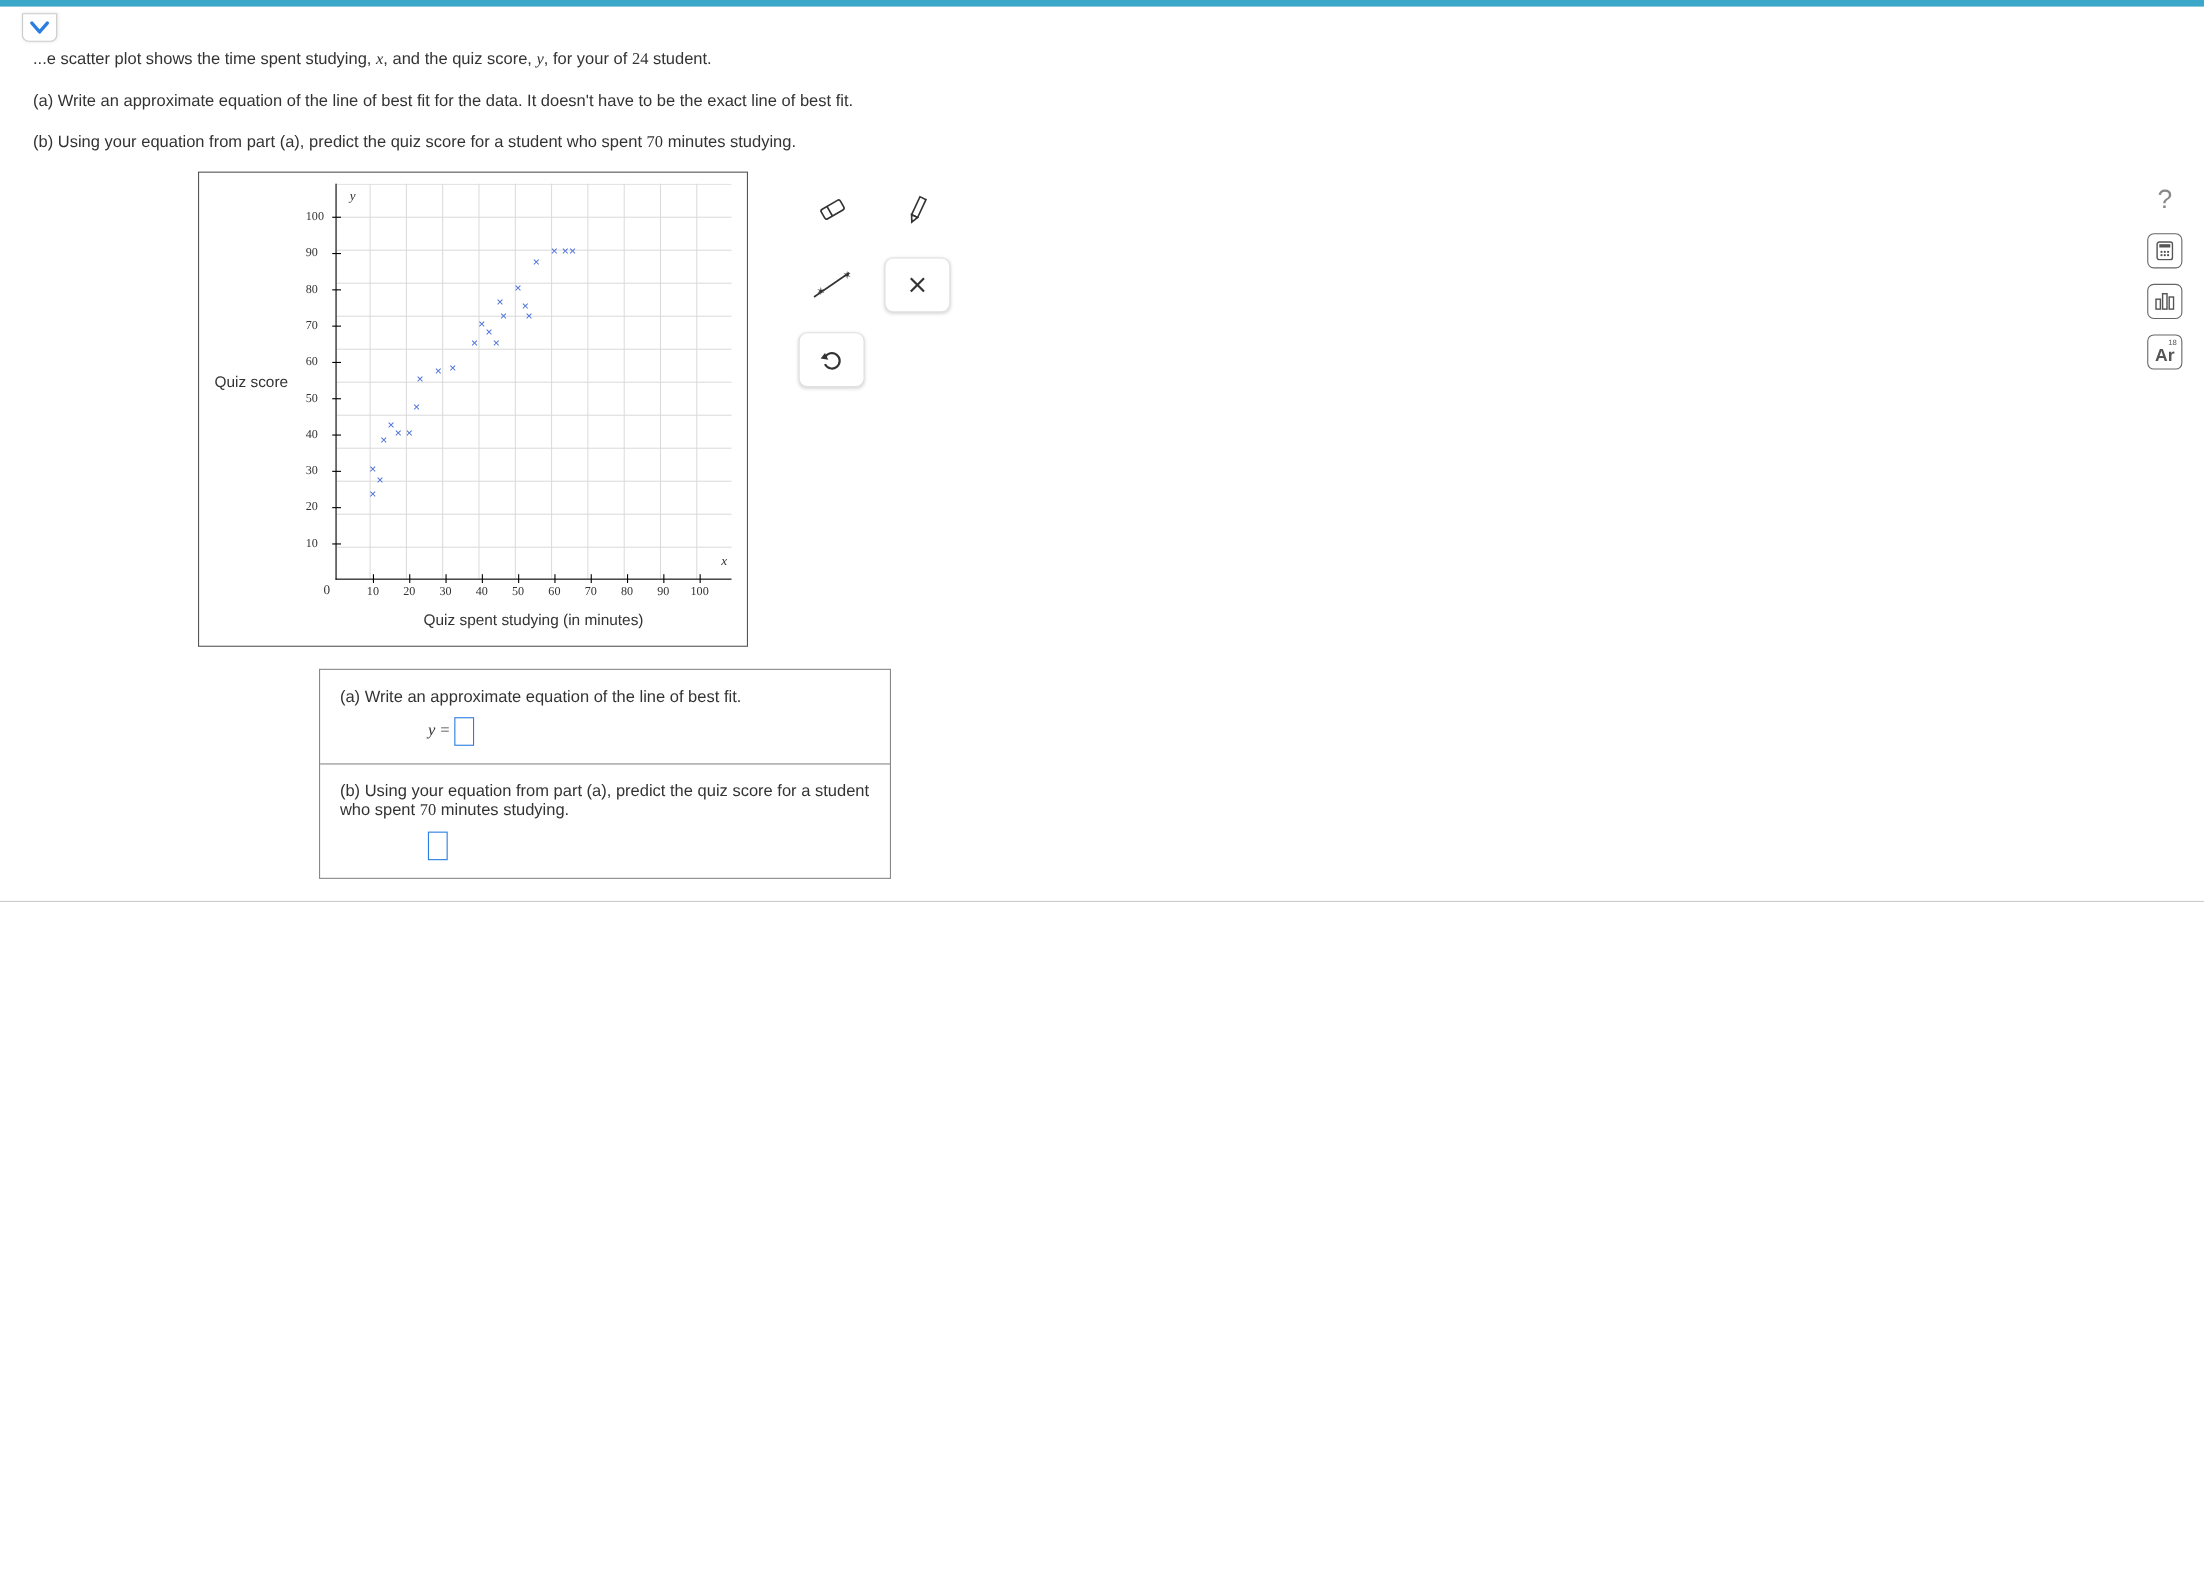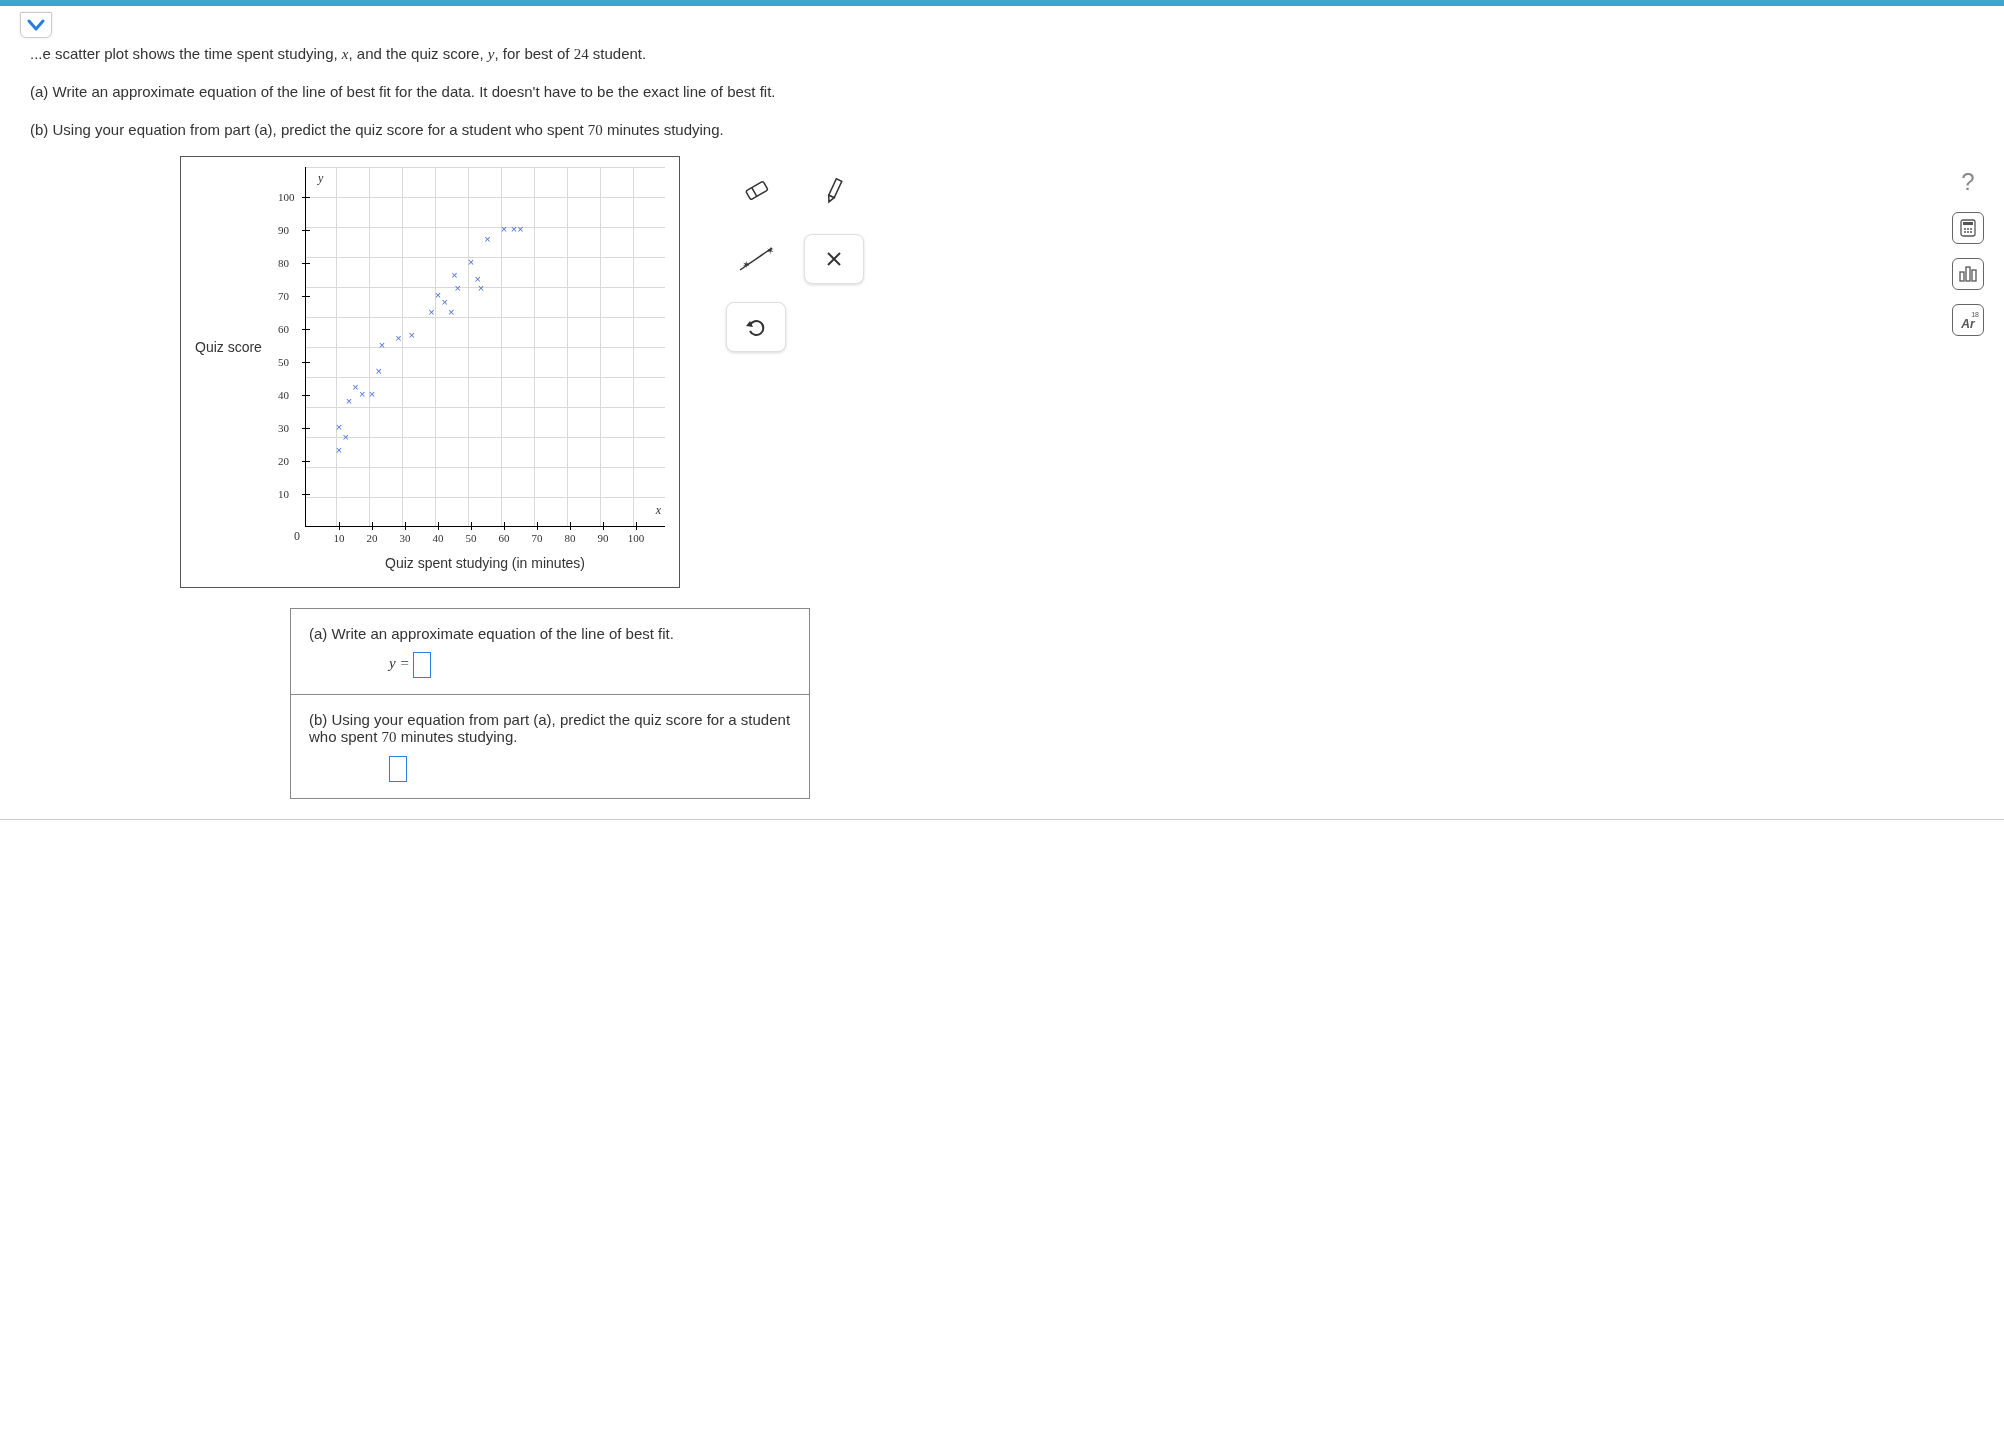--- a/index.html
+++ b/index.html
@@ -165,27 +165,27 @@
     </div>
     <div class="sbtn">
       <svg width="18" height="16" viewBox="0 0 18 16">
           <rect x="1" y="6" width="4" height="9" fill="none" stroke="#555" stroke-width="1.3"></rect>
           <rect x="7" y="1" width="4" height="14" fill="none" stroke="#555" stroke-width="1.3"></rect>
           <rect x="13" y="4" width="4" height="11" fill="none" stroke="#555" stroke-width="1.3"></rect>
         </svg>
     </div>
     <div class="sbtn" style="flex-direction:column;font-size:10px;line-height:1;">
       <span style="font-size:7px;align-self:flex-end;margin-right:4px;">18</span>
-      <span style="font-size:12px;font-weight:bold;font-style:italic;">Ar</span>
+      <span style="font-size:16px;font-weight:bold;">Ar</span>
     </div>
   </div>
 
   <div class="problem-text">
     <p>
-      <span>...e scatter plot shows the time spent studying, </span><span class="varit">x</span><span>, and the quiz score, </span><span class="varit">y</span><span>, for best of </span><span class="num">24</span><span> student.</span>
+      <span>...e scatter plot shows the time spent studying, </span><span class="varit">x</span><span>, and the quiz score, </span><span class="varit">y</span><span>, for your of </span><span class="num">24</span><span> student.</span>
     </p>
     <p>(a) Write an approximate equation of the line of best fit for the data. It doesn't have to be the exact line of best fit.</p>
     <p>
       <span>(b) Using your equation from part (a), predict the quiz score for a student who spent </span><span class="num">70</span><span> minutes studying.</span>
     </p>
   </div>
 
   <div class="work-area">
     <div class="chart-card">
       <div class="chart-row">

